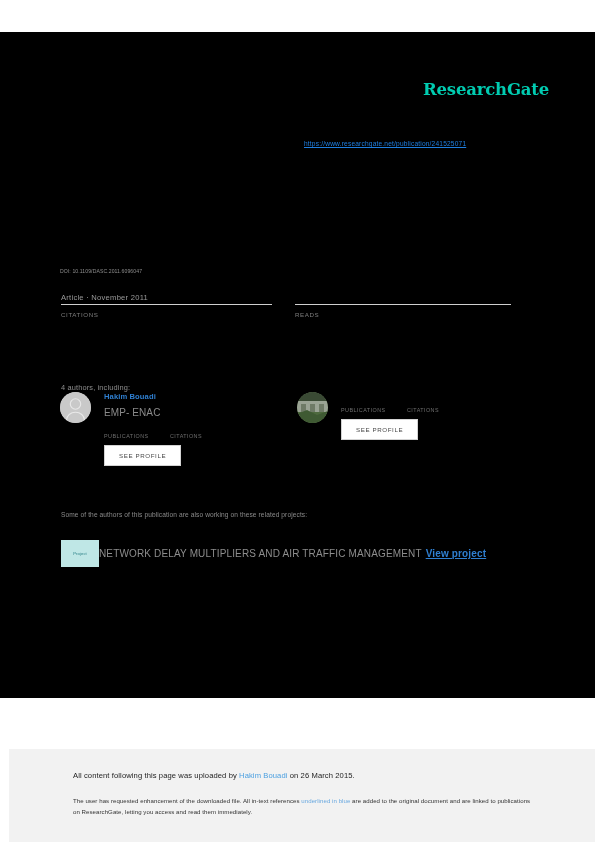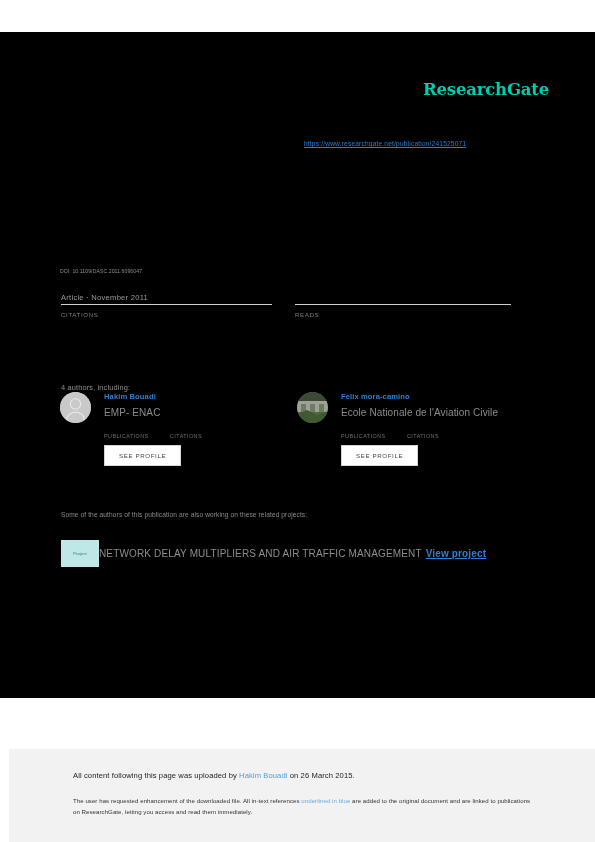--- a/index.html
+++ b/index.html
@@ -329,24 +329,20 @@
             <rect x="0" y="0" width="31" height="9" fill="#3a4a34"></rect>
             <rect x="0" y="9" width="31" height="11" fill="#9aa394"></rect>
             <rect x="4" y="12" width="5" height="8" fill="#6e7a66"></rect>
             <rect x="13" y="12" width="5" height="8" fill="#6e7a66"></rect>
             <rect x="22" y="12" width="5" height="8" fill="#6e7a66"></rect>
             <rect x="0" y="20" width="31" height="11" fill="#4e6a3e"></rect>
             <path d="M0 22 L10 18 L20 23 L31 19 L31 31 L0 31 Z" fill="#3f5a33"></path>
           </g>
         </svg>
       </div>
-      <div class="author-text">
-        <div class="author-name">Felix mora-camino</div>
-        <div class="author-affil">Ecole Nationale de l'Aviation Civile</div>
-      </div>
     </div>
     <div class="author-stats">
       <div class="astat">
         <div class="astat-num"></div>
         <div class="astat-label">PUBLICATIONS</div>
       </div>
       <div class="astat">
         <div class="astat-num"></div>
         <div class="astat-label">CITATIONS</div>
       </div>

